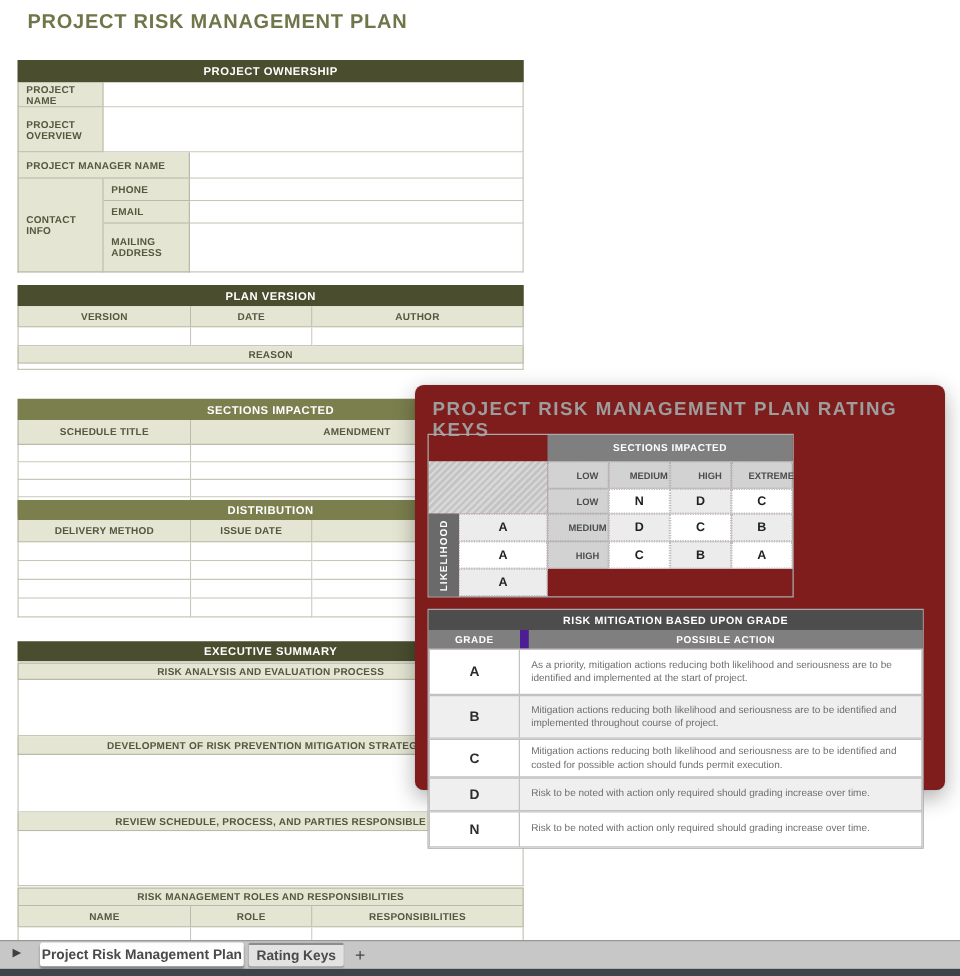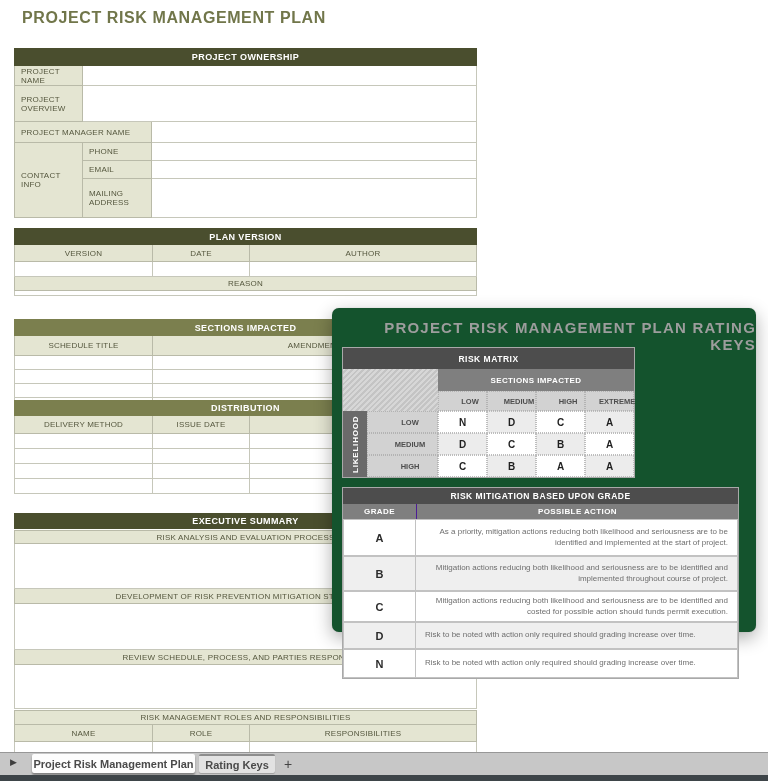--- a/index.html
+++ b/index.html
@@ -9,26 +9,26 @@
     font-family:"Liberation Sans", sans-serif;
   }
 
   
   .sheet-title{
     position:absolute; left:22px; top:9px;
     font-size:16px; font-weight:bold; letter-spacing:.6px; color:#71764a;
   }
 
   
-  .tbl{ position:absolute; left:14px; width:463px; display:grid; }
+  .tbl{ position:absolute; left:14px; width:405px; display:grid; }
   .hdr-dark{ background:#4a4e2e; color:#fff; font-size:9px; font-weight:bold;
     letter-spacing:.4px; display:flex; align-items:center; justify-content:center; }
   .hdr-mid{ background:#7b7f4e; color:#fff; font-size:9px; font-weight:bold;
     letter-spacing:.4px; display:flex; align-items:center; justify-content:center; }
-  .cell-olive{ background:#e4e5d2; color:#55573e; font-size:8px; font-weight:normal;
+  .cell-olive{ background:#e4e5d2; color:#55573e; font-size:8px; font-weight:bold;
     letter-spacing:.2px; display:flex; align-items:center; border:1px solid #b9baa8; }
   .cell-olive.center{ justify-content:center; }
   .cell-olive.pad{ padding-left:6px; }
   .cell-white{ background:#fff; border:1px solid #c6c7ba; }
   .no-top{ border-top:none!important; }
   .no-left{ border-left:none!important; }
 
   
   #ownership{ top:48px; grid-template-columns:69px 69px 1fr;
     grid-template-rows:18px 20px 36px 21px 18px 18px 39px; }
@@ -46,23 +46,22 @@
     grid-template-rows:16px 15px 45px 15px 46px 15px 44px; }
   
   #roles{ top:710px; grid-template-columns:139px 97px 1fr;
     grid-template-rows:15px 17px 14px; }
   .span2{ grid-column:span 2; }
   .span3{ grid-column:span 3; }
 
   
   .overlay{
     position:absolute; left:332px; top:308px; width:424px; height:324px;
-    background:#14532d; border-radius:7px;
+    background:#7f1d1d; border-radius:7px;
     box-shadow:0 6px 18px rgba(0,0,0,.32), 0 0 1px rgba(0,0,0,.25);
-    text-align:right;
   }
   .overlay-title{
     position:absolute; left:14px; top:11px;
     font-size:15px; font-weight:bold; letter-spacing:1.2px; color:#9d9d9d;
   }
 
   
   .risk-matrix{
     position:absolute; left:10px; top:39px;
     display:grid; grid-template-columns:24px 71px repeat(4,49px);
@@ -218,21 +217,20 @@
   <div class="cell-olive center no-top no-left">RESPONSIBILITIES</div>
   <div class="cell-white no-top"></div>
   <div class="cell-white no-top no-left"></div>
   <div class="cell-white no-top no-left"></div>
 </div>
 
 <div class="overlay">
   <div class="overlay-title">PROJECT RISK MANAGEMENT PLAN RATING KEYS</div>
 
   <div class="risk-matrix">
-    <div class="g-hdr-dark" style="grid-column:1 / span 6;">RISK MATRIX</div>
     <div class="hatch"></div>
     <div class="g-hdr-mid" style="grid-column:3 / span 4;">SECTIONS IMPACTED</div>
     <div class="g-hdr-light">LOW</div>
     <div class="g-hdr-light">MEDIUM</div>
     <div class="g-hdr-light">HIGH</div>
     <div class="g-hdr-light">EXTREME</div>
 
     <div class="likelihood">LIKELIHOOD</div>
 
     <div class="g-hdr-light">LOW</div>
@@ -250,21 +248,21 @@
     <div class="g-hdr-light">HIGH</div>
     <div class="rm-cell">C</div>
     <div class="rm-cell alt">B</div>
     <div class="rm-cell">A</div>
     <div class="rm-cell alt">A</div>
   </div>
 
   <div class="mitigation">
     <div class="g-hdr-dark" style="grid-column:1 / span 2;">RISK MITIGATION BASED UPON GRADE</div>
     <div class="g-hdr-mid">GRADE</div>
-    <div class="g-hdr-mid" style="border-left:1px solid #4c1d95;">POSSIBLE ACTION</div>
+    <div class="g-hdr-mid" style="border-left:7px solid #4c1d95;">POSSIBLE ACTION</div>
 
     <div class="mg-grade">A</div>
     <div class="mg-action">As a priority, mitigation actions reducing both likelihood and seriousness are to be identified and implemented at the start of project.</div>
 
     <div class="mg-grade mg-alt">B</div>
     <div class="mg-action mg-alt">Mitigation actions reducing both likelihood and seriousness are to be identified and implemented throughout course of project.</div>
 
     <div class="mg-grade">C</div>
     <div class="mg-action">Mitigation actions reducing both likelihood and seriousness are to be identified and costed for possible action should funds permit execution.</div>
 

